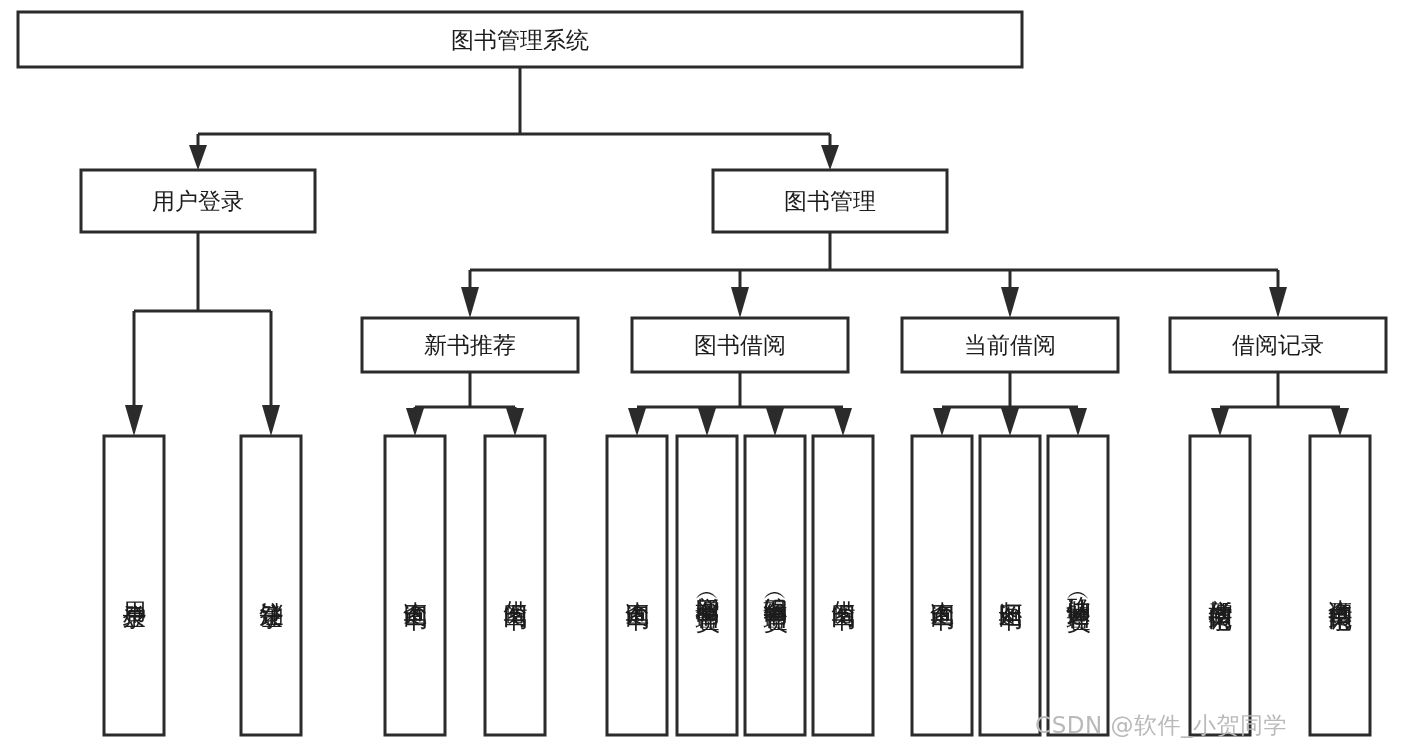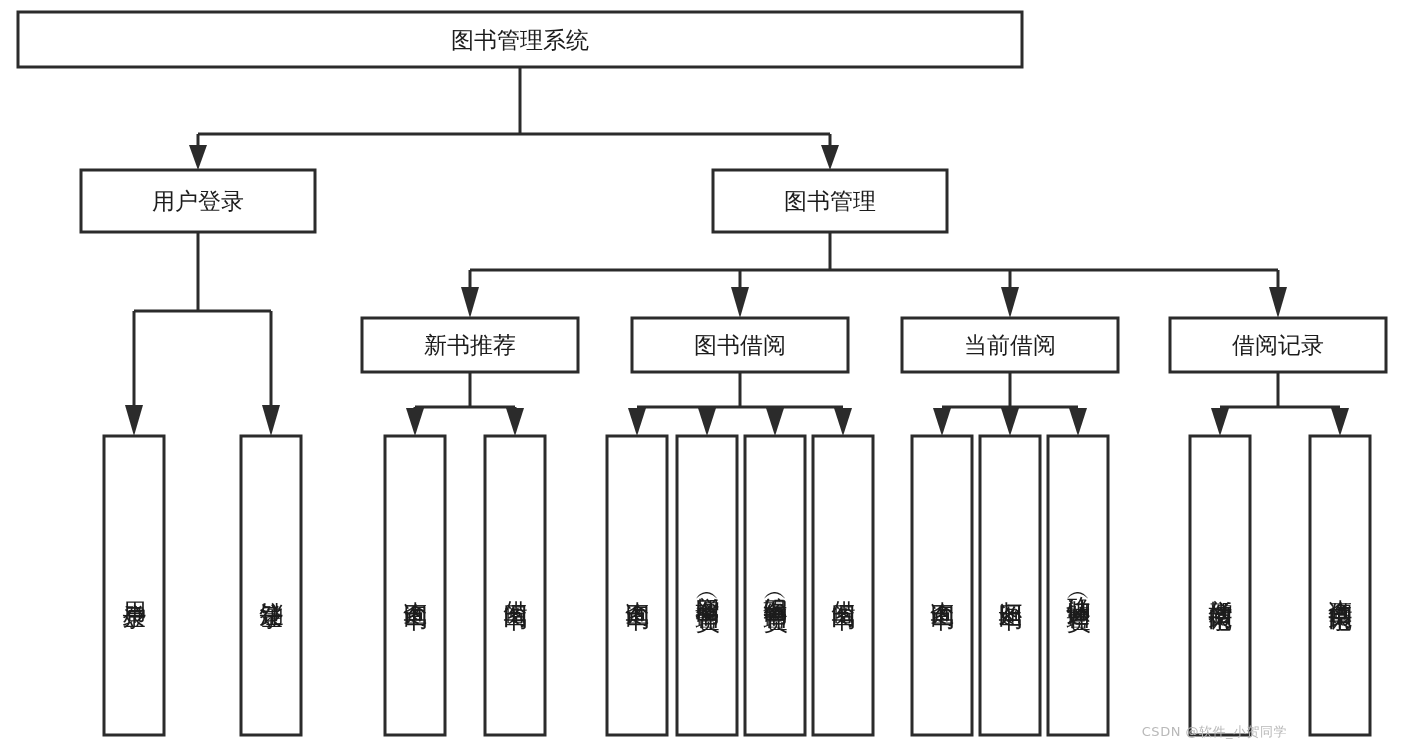--- a/index.html
+++ b/index.html
@@ -61,21 +61,21 @@
     color: #1c1c1c;
     white-space: nowrap;
     text-align: center;
     pointer-events: none;
   }
   .watermark {
     position: absolute;
     right: 8px;
     bottom: 6px;
     font-family: "DejaVu Sans", "Liberation Sans", sans-serif;
-    font-size: 13px;
+    font-size: 23px;
     color: #b9b9b9;
     letter-spacing: 0.5px;
     white-space: nowrap;
   }
 </style>
 </head>
 <body>
 
 <div id="diagram-root">
 

